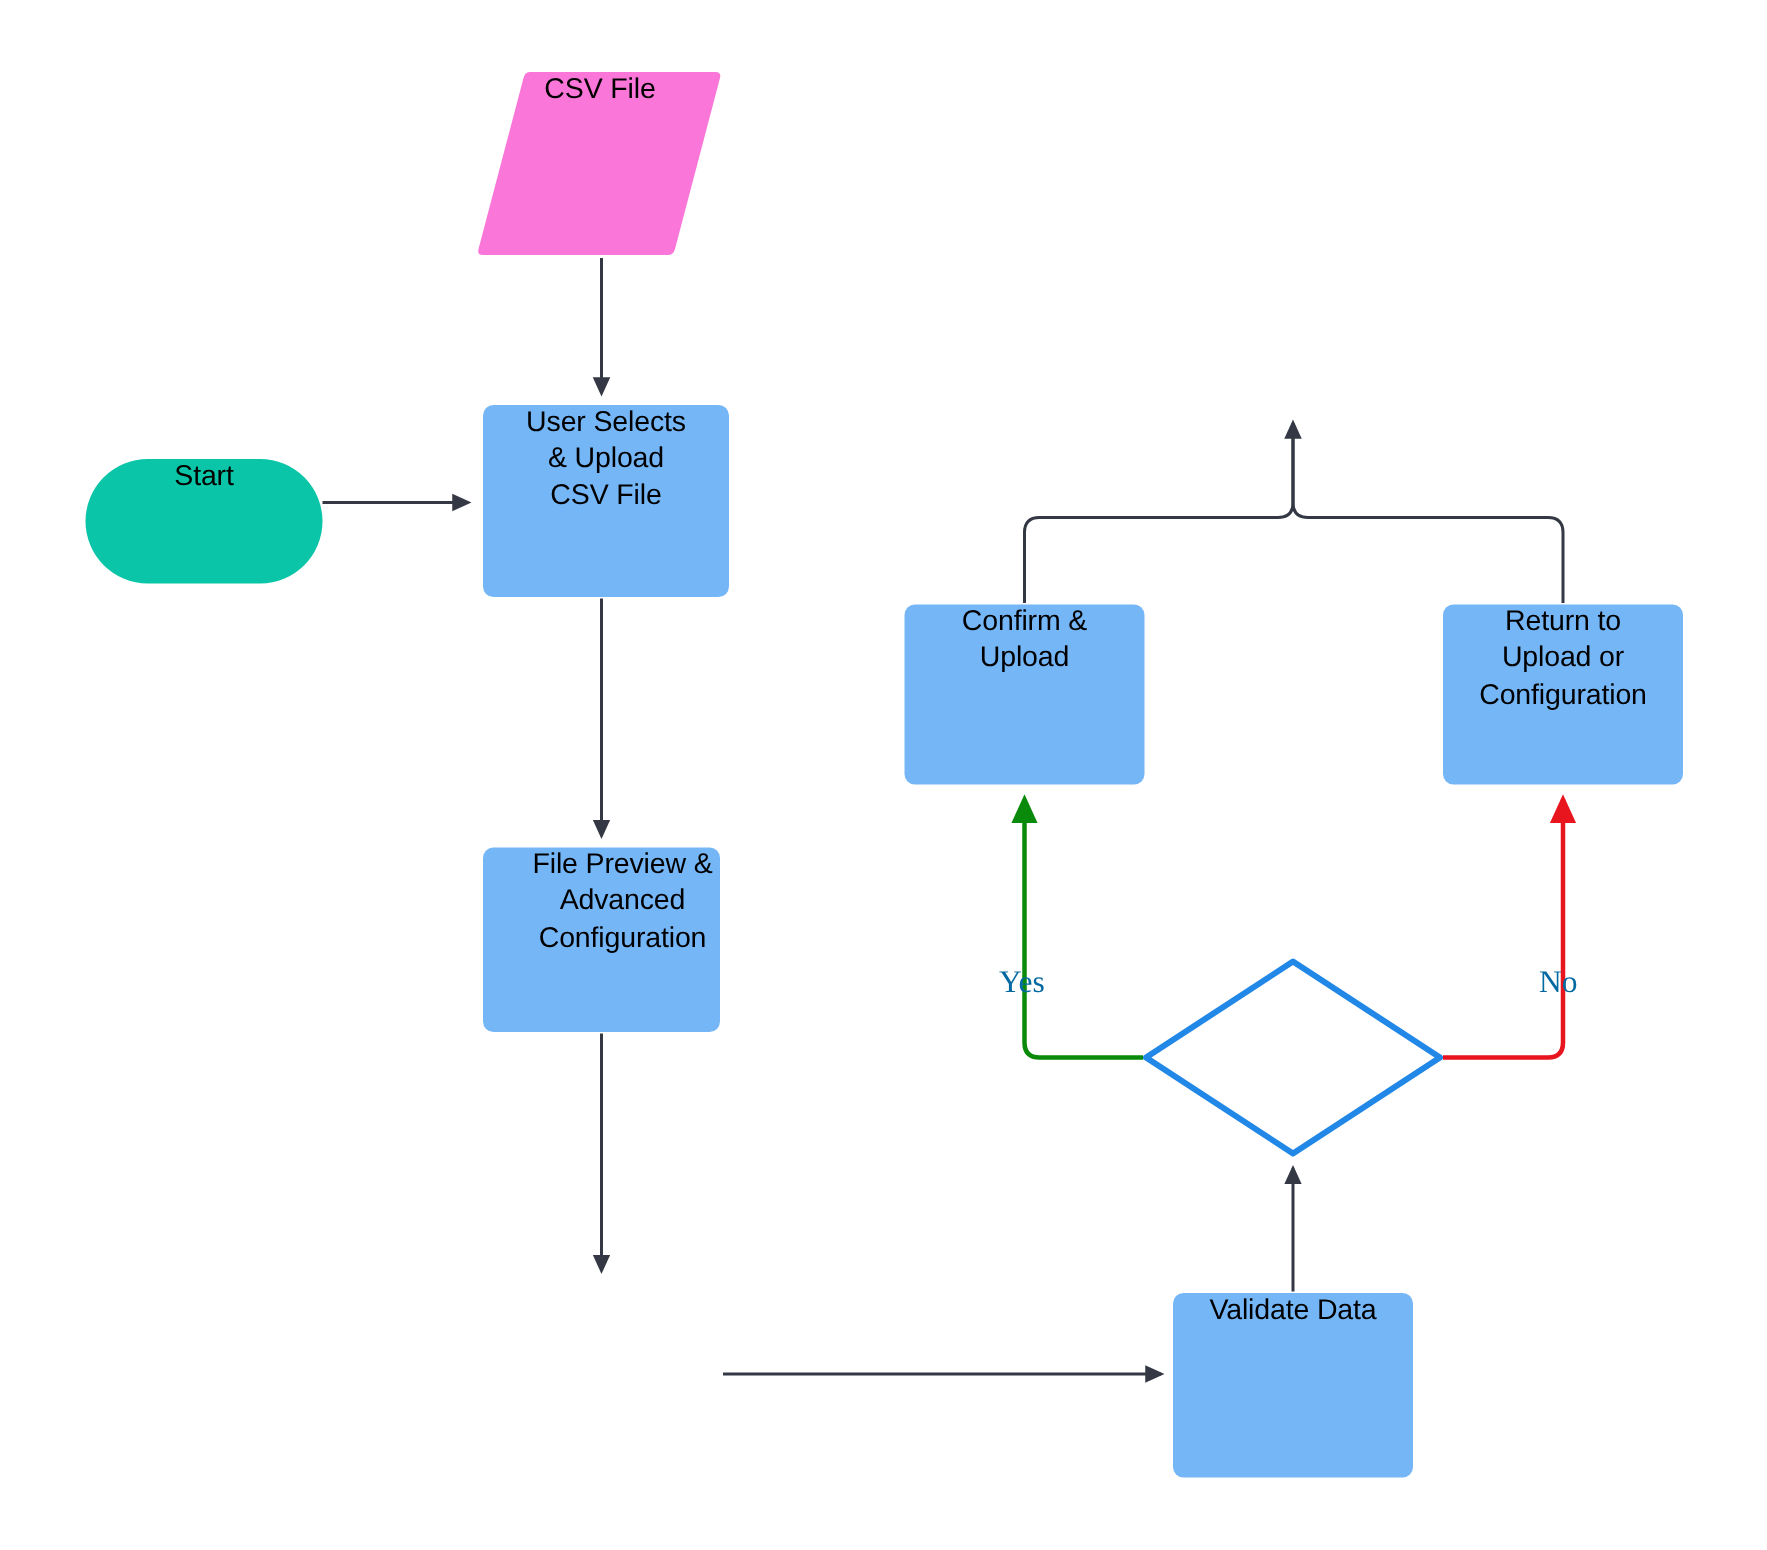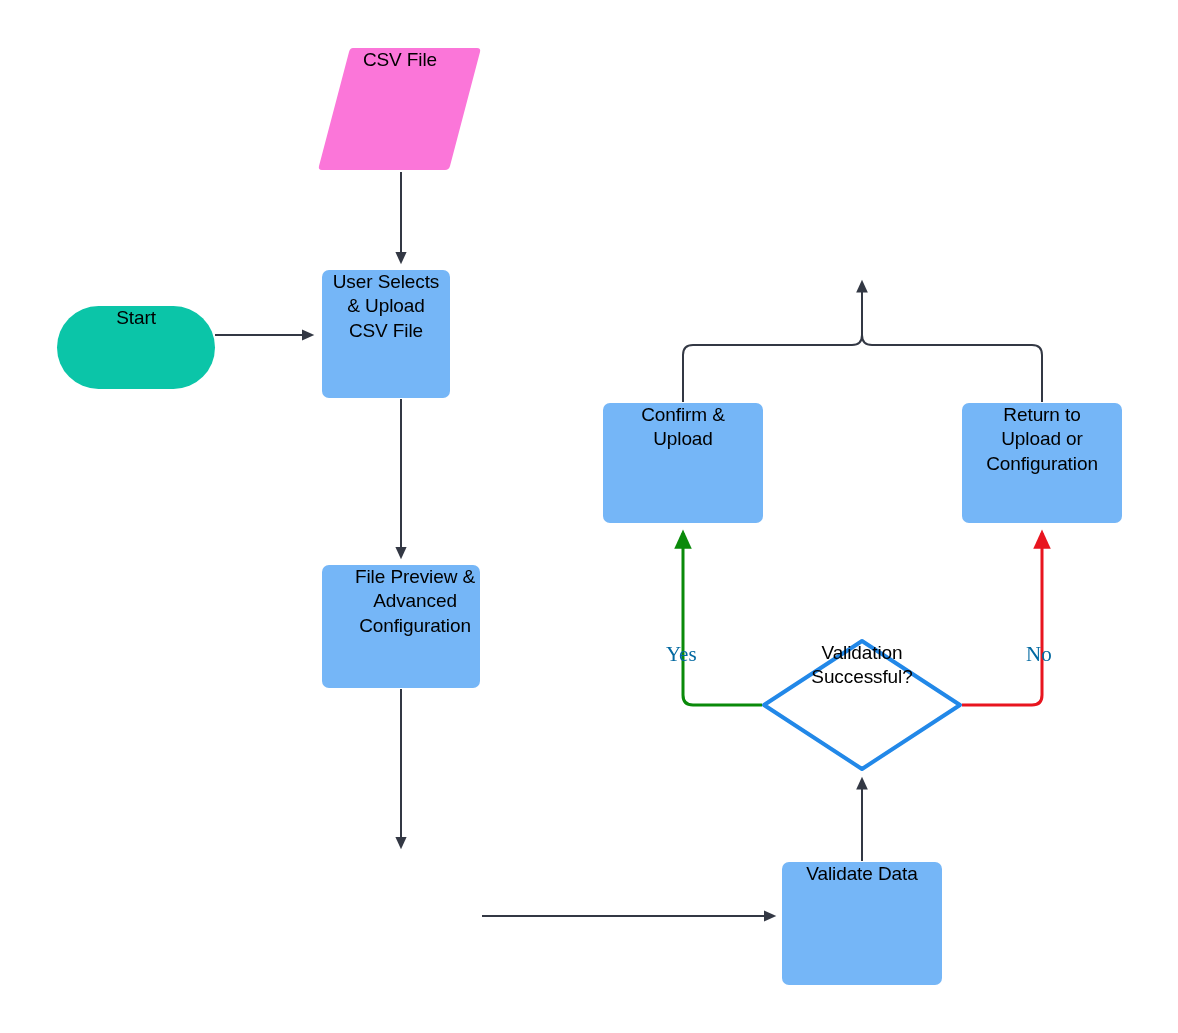--- a/index.html
+++ b/index.html
@@ -113,41 +113,37 @@
   </svg>
 
   <div class="node n-terminator" style="left:57px; top:278px; width:158px; height:83px;margin-top:28px;">
     <span class="node-label">Start</span>
   </div>
 
   <div class="node n-decision" style="left:320px; top:48px; width:160px; height:122px;">
     <span class="node-label">CSV File</span>
   </div>
 
-  <div class="node n-process" style="left:322px; top:270px; width:128px; height:128px;">
+  <div class="node n-process" style="left:322px; top:270px; width:164px; height:128px;">
     <span class="node-label">User Selects
 &amp; Upload
 CSV File</span>
   </div>
 
   <div class="node n-process" style="left:322px; top:565px; width:158px; height:123px;padding-left:28px;">
     <span class="node-label">File Preview &amp;
 Advanced
 Configuration</span>
   </div>
 
 
   <div class="node n-process" style="left:782px; top:862px; width:160px; height:123px;">
     <span class="node-label">Validate Data</span>
   </div>
 
-  <div class="node n-decision" style="left:762px; top:641px; width:200px; height:128px;">
-    <span class="node-label">Validation
-Successful?</span>
-  </div>
 
   <div class="node n-process" style="left:603px; top:403px; width:160px; height:120px;">
     <span class="node-label">Confirm &amp;
 Upload</span>
   </div>
 
   <div class="node n-process" style="left:962px; top:403px; width:160px; height:120px;">
     <span class="node-label">Return to
 Upload or
 Configuration</span>

